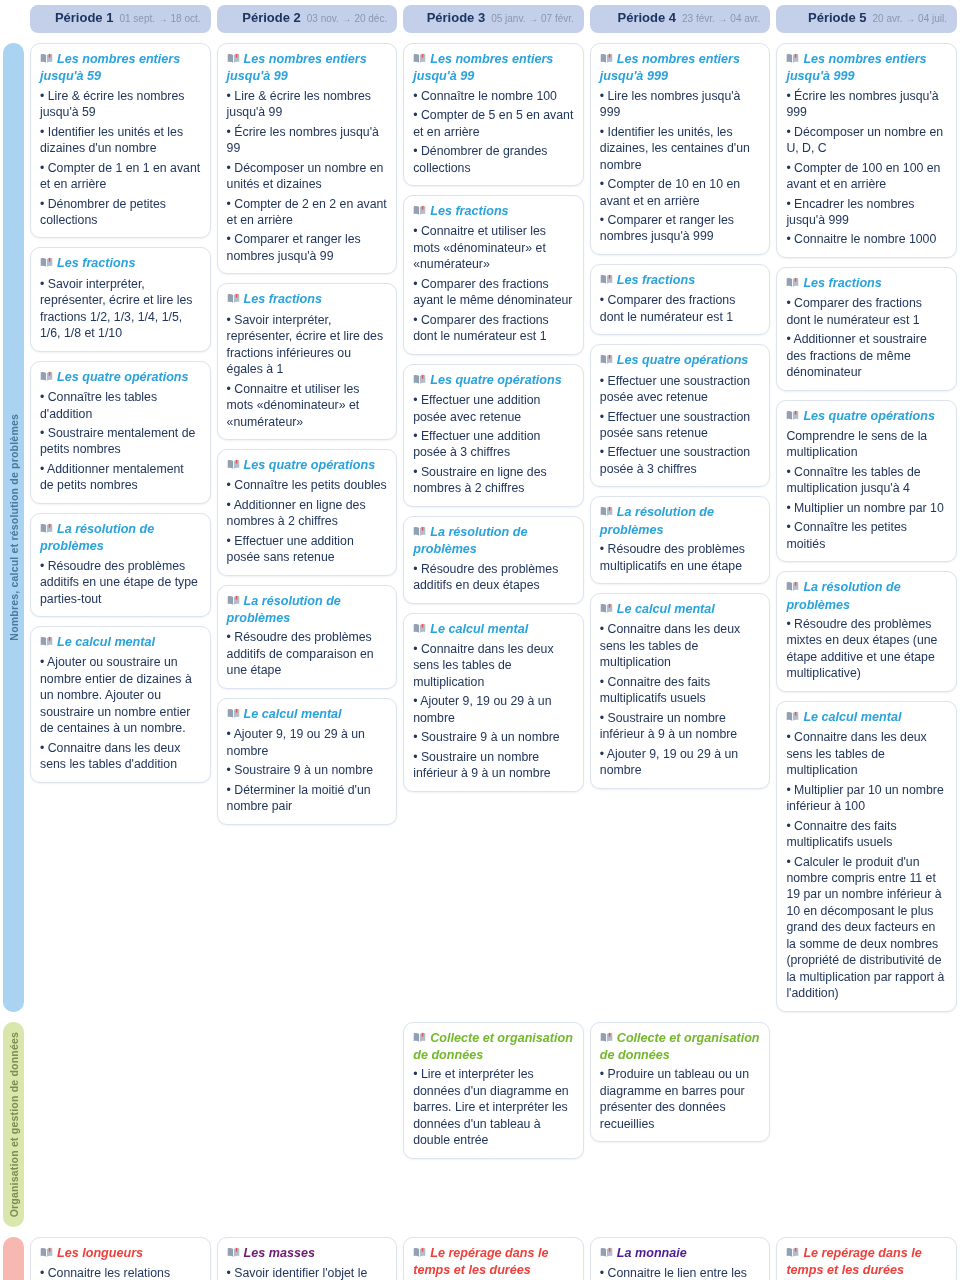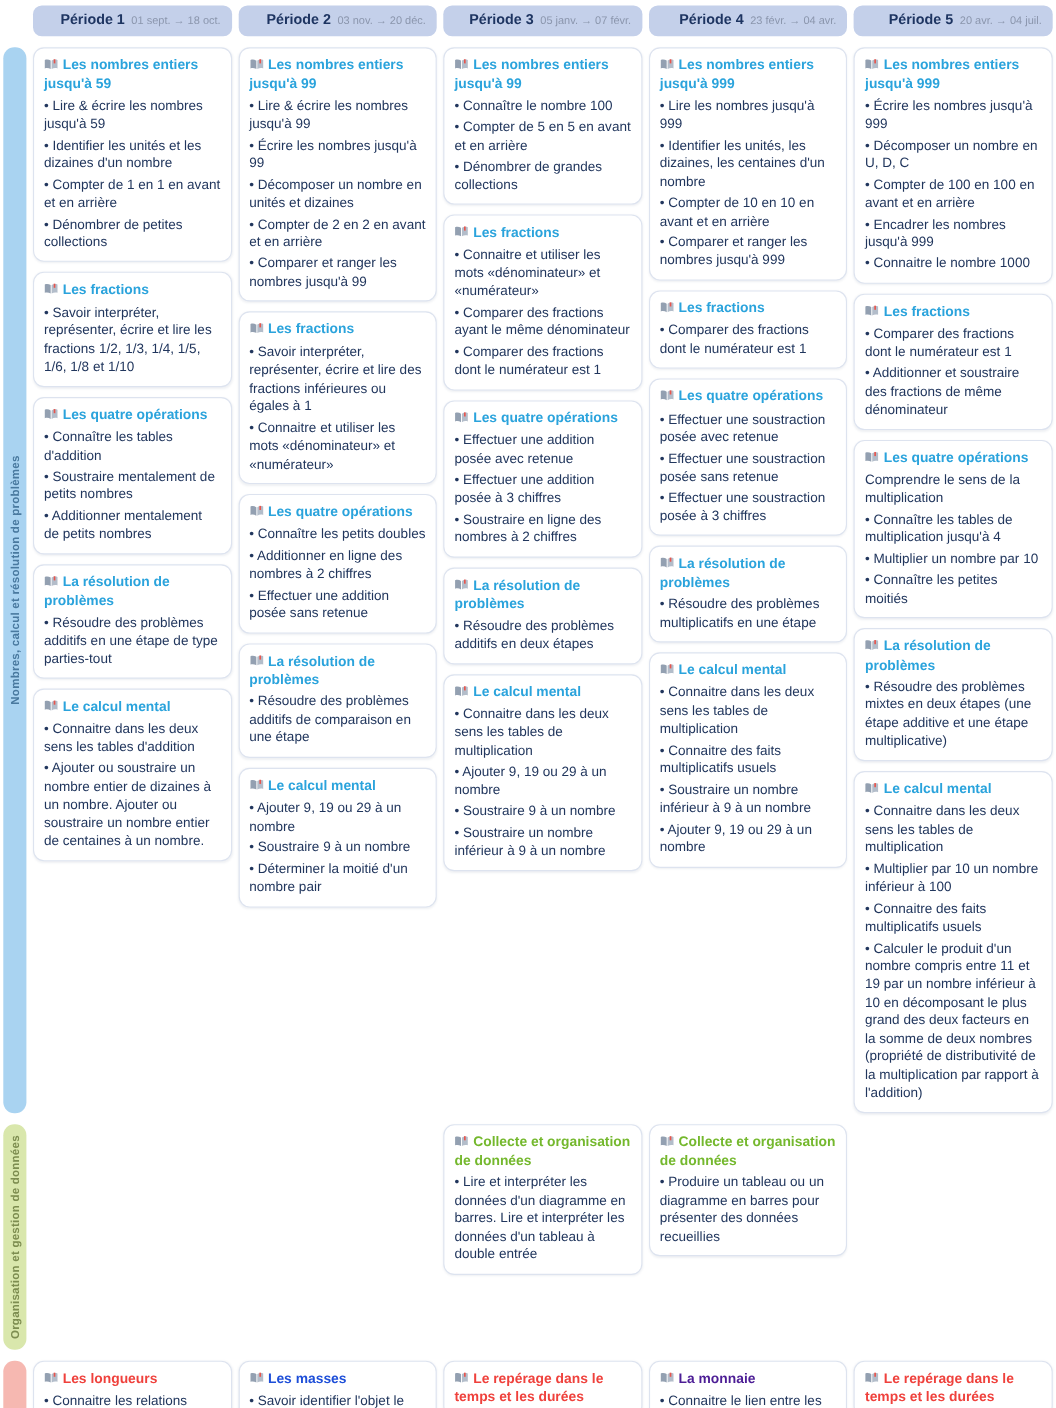--- a/index.html
+++ b/index.html
@@ -16,21 +16,21 @@
   .band{display:grid;grid-template-columns:21px repeat(5,1fr);gap:6px;align-items:stretch;}
   .band-0{min-height:650px;}
   .band-1{min-height:205px;}
   .band-2{min-height:420px;}
   .rail{border-radius:10px;display:flex;align-items:center;justify-content:center;}
   .rail-text{writing-mode:vertical-rl;transform:rotate(180deg);font-size:10.5px;
     font-weight:bold;white-space:nowrap;letter-spacing:.2px;}
   .band-col{display:flex;flex-direction:column;gap:9px;min-width:0;}
   .card{background:#fff;border:1px solid #dde3ef;border-radius:10px;padding:7px 9px 9px 9px;
     box-shadow:0 1px 2px rgba(40,60,100,.08);}
-  .card-title{margin:0;font-size:12.6px;font-weight:bold;line-height:1.3;}
+  .card-title{margin:0;font-size:12.6px;font-weight:bold;line-height:1.3;font-style:italic;}
   .book{display:inline-block;vertical-align:-1px;margin-right:4px;}
   .bullet{margin:3px 0 0 0;font-size:12.3px;line-height:1.34;color:#21365d;}
 </style>
 </head>
 <body>
 
 <div class="page">
   <header id="period-row">
       <div class="pill">
         <span class="pill-label">Période 1</span>
@@ -95,22 +95,22 @@
                   <rect x="12.2" y="0.6" width="2.1" height="5.2" fill="#e8554d"></rect>
                 </svg></span><span class="title-text">La résolution de problèmes</span></h3>
             <p class="bullet">• Résoudre des problèmes additifs en une étape de type parties-tout</p>
           </article>
           <article class="card">
             <h3 class="card-title" style="color: rgb(42, 163, 220);"><span class="book"><svg viewBox="0 0 18 14" width="13" height="11" aria-hidden="true">
                   <path d="M1 1.5 C3.4 0.4 6.4 0.9 8.4 2.3 L8.4 13 C6.4 11.6 3.4 11.1 1 12.1 Z" fill="#93a0b1"></path>
                   <path d="M17 1.5 C14.6 0.4 11.6 0.9 9.6 2.3 L9.6 13 C11.6 11.6 14.6 11.1 17 12.1 Z" fill="#b3bdca"></path>
                   <rect x="12.2" y="0.6" width="2.1" height="5.2" fill="#e8554d"></rect>
                 </svg></span><span class="title-text">Le calcul mental</span></h3>
+            <p class="bullet">• Ajouter ou soustraire un nombre entier de dizaines à un nombre. Ajouter ou soustraire un nombre entier de centaines à un nombre.</p>
             <p class="bullet">• Connaitre dans les deux sens les tables d'addition</p>
-            <p class="bullet">• Ajouter ou soustraire un nombre entier de dizaines à un nombre. Ajouter ou soustraire un nombre entier de centaines à un nombre.</p>
           </article>
         </div>
         <div class="band-col">
           <article class="card">
             <h3 class="card-title" style="color: rgb(42, 163, 220);"><span class="book"><svg viewBox="0 0 18 14" width="13" height="11" aria-hidden="true">
                   <path d="M1 1.5 C3.4 0.4 6.4 0.9 8.4 2.3 L8.4 13 C6.4 11.6 3.4 11.1 1 12.1 Z" fill="#93a0b1"></path>
                   <path d="M17 1.5 C14.6 0.4 11.6 0.9 9.6 2.3 L9.6 13 C11.6 11.6 14.6 11.1 17 12.1 Z" fill="#b3bdca"></path>
                   <rect x="12.2" y="0.6" width="2.1" height="5.2" fill="#e8554d"></rect>
                 </svg></span><span class="title-text">Les nombres entiers jusqu'à 99</span></h3>
             <p class="bullet">• Lire &amp; écrire les nombres jusqu'à 99</p>
@@ -347,21 +347,21 @@
             <h3 class="card-title" style="color: rgb(239, 65, 60);"><span class="book"><svg viewBox="0 0 18 14" width="13" height="11" aria-hidden="true">
                   <path d="M1 1.5 C3.4 0.4 6.4 0.9 8.4 2.3 L8.4 13 C6.4 11.6 3.4 11.1 1 12.1 Z" fill="#93a0b1"></path>
                   <path d="M17 1.5 C14.6 0.4 11.6 0.9 9.6 2.3 L9.6 13 C11.6 11.6 14.6 11.1 17 12.1 Z" fill="#b3bdca"></path>
                   <rect x="12.2" y="0.6" width="2.1" height="5.2" fill="#e8554d"></rect>
                 </svg></span><span class="title-text">Les longueurs</span></h3>
             <p class="bullet">• Connaitre les relations entre les unités de longueur usuelles</p>
           </article>
         </div>
         <div class="band-col">
           <article class="card">
-            <h3 class="card-title" style="color: #1d4ed8;"><span class="book"><svg viewBox="0 0 18 14" width="13" height="11" aria-hidden="true">
+            <h3 class="card-title" style="color: #701a75;"><span class="book"><svg viewBox="0 0 18 14" width="13" height="11" aria-hidden="true">
                   <path d="M1 1.5 C3.4 0.4 6.4 0.9 8.4 2.3 L8.4 13 C6.4 11.6 3.4 11.1 1 12.1 Z" fill="#93a0b1"></path>
                   <path d="M17 1.5 C14.6 0.4 11.6 0.9 9.6 2.3 L9.6 13 C11.6 11.6 14.6 11.1 17 12.1 Z" fill="#b3bdca"></path>
                   <rect x="12.2" y="0.6" width="2.1" height="5.2" fill="#e8554d"></rect>
                 </svg></span><span class="title-text">Les masses</span></h3>
             <p class="bullet">• Savoir identifier l'objet le plus léger (ou le plus lourd) parmi deux ou trois objets de volumes proches en les soupesant ou en utilisant une balance pour les peser</p>
           </article>
         </div>
         <div class="band-col">
           <article class="card">
             <h3 class="card-title" style="color: rgb(239, 65, 60);"><span class="book"><svg viewBox="0 0 18 14" width="13" height="11" aria-hidden="true">

